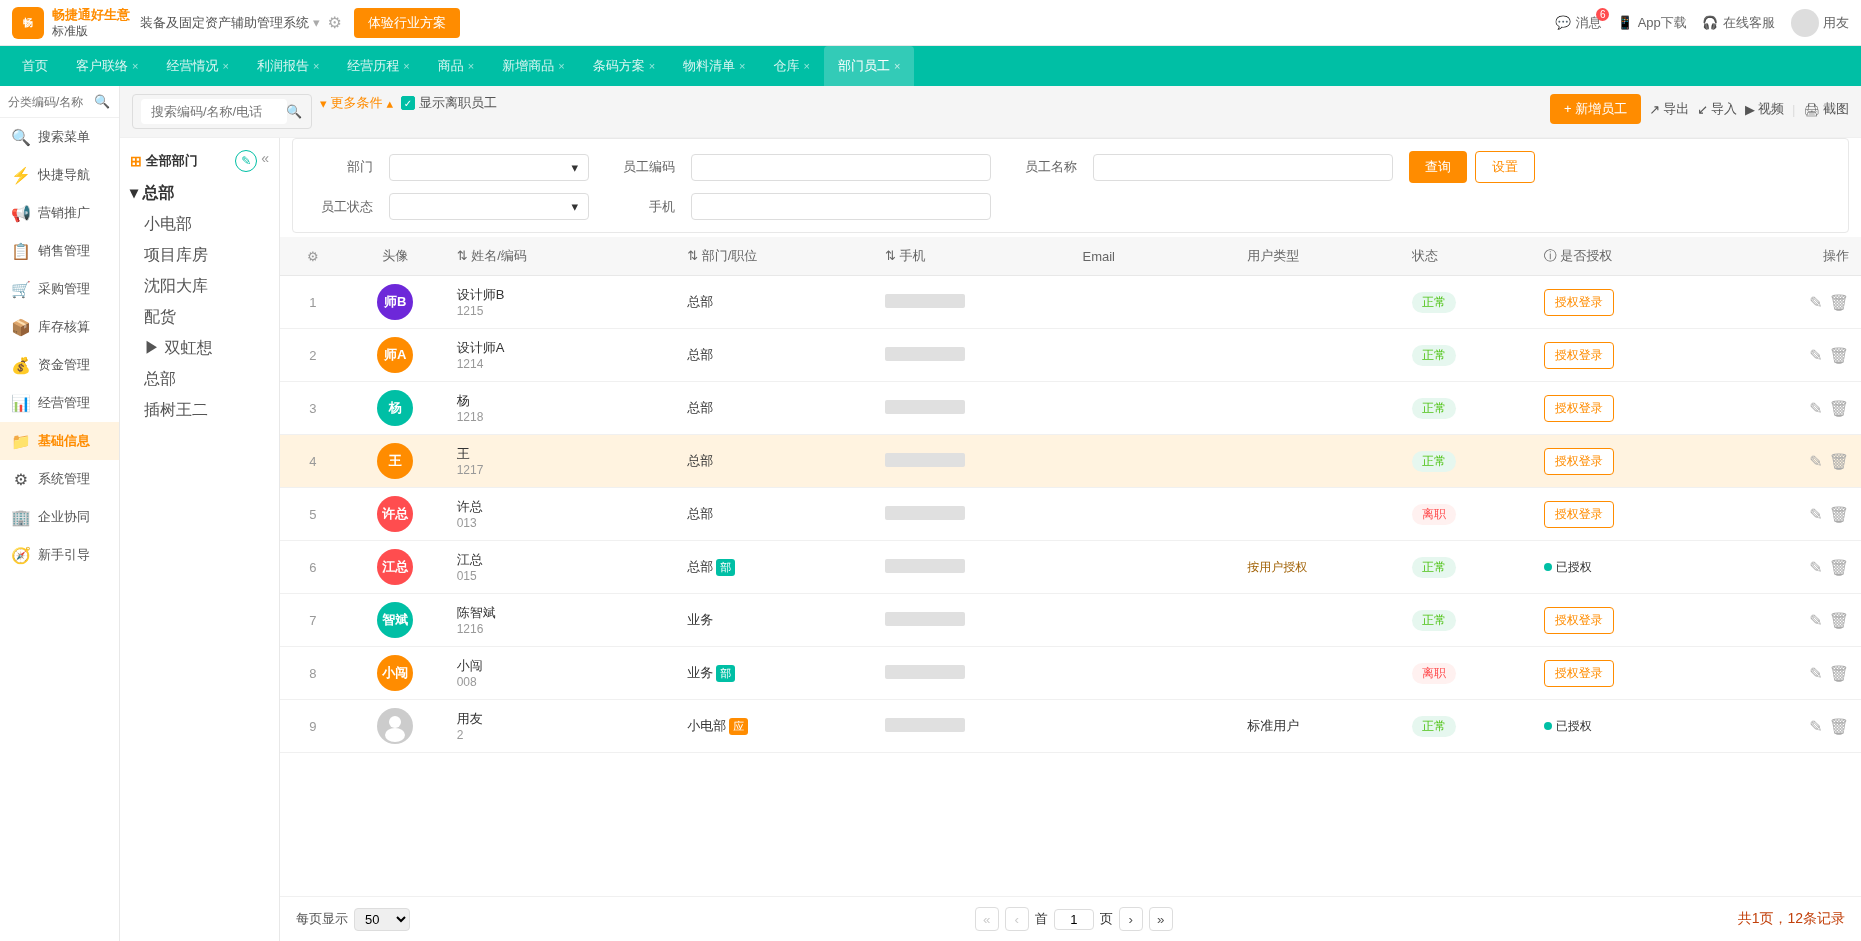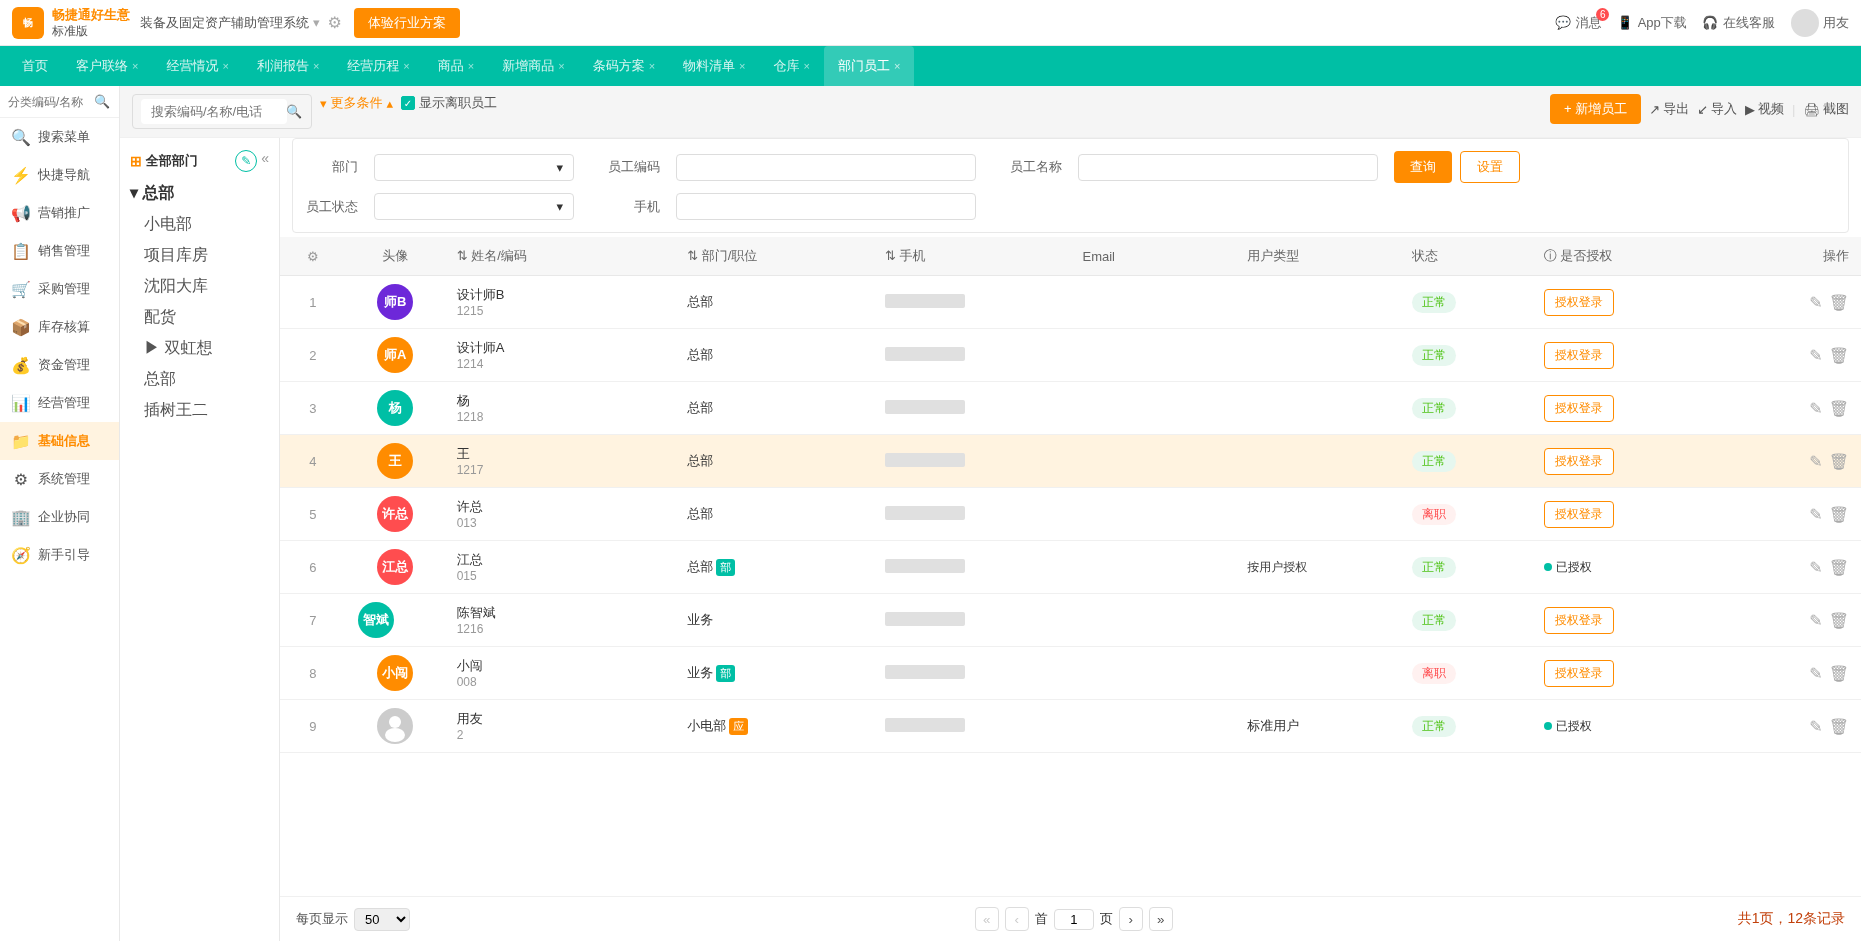--- a/index.html
+++ b/index.html
@@ -58,21 +58,21 @@
     .toolbar { padding: 8px 12px; display: flex; align-items: flex-start; gap: 8px; border-bottom: 1px solid #f0f0f0; }
     .search-input { border: 1px solid #ddd; border-radius: 4px; padding: 5px 10px; font-size: 13px; width: 200px; outline: none; }
     .filter-btn { display: flex; align-items: center; gap: 4px; color: #ff8c00; cursor: pointer; font-size: 13px; border: none; background: none; }
     .show-resigned { display: flex; align-items: center; gap: 4px; font-size: 13px; color: #555; cursor: pointer; }
     .checkbox-sq { width: 14px; height: 14px; border: 1px solid #00bfa5; background: #00bfa5; border-radius: 2px; display: flex; align-items: center; justify-content: center; color: #fff; font-size: 10px; }
     .toolbar-right { margin-left: auto; display: flex; align-items: center; gap: 8px; }
     .add-employee-btn { background: #ff8c00; color: #fff; border: none; border-radius: 4px; padding: 6px 14px; font-size: 13px; cursor: pointer; }
     .export-btn, .import-btn, .view-btn, .print-btn { color: #555; font-size: 13px; cursor: pointer; display: flex; align-items: center; gap: 3px; background: none; border: none; }
 
     
-    .filter-panel { background: #fff; border: 1px solid #e8e8e8; border-radius: 4px; margin: 0 12px 4px; padding: 12px 5px; }
+    .filter-panel { background: #fff; border: 1px solid #e8e8e8; border-radius: 4px; margin: 0 12px 4px; padding: 12px 20px; }
     .filter-row { display: flex; align-items: center; gap: 16px; margin-bottom: 10px; }
     .filter-row:last-child { margin-bottom: 0; }
     .filter-label { width: 60px; color: #666; font-size: 13px; text-align: right; }
     .filter-select { width: 200px; border: 1px solid #ddd; border-radius: 4px; padding: 5px 10px; font-size: 13px; display: flex; align-items: center; justify-content: space-between; cursor: pointer; }
     .filter-input { width: 300px; border: 1px solid #ddd; border-radius: 4px; padding: 5px 10px; font-size: 13px; }
     .filter-actions { display: flex; gap: 8px; }
     .query-btn { background: #ff8c00; color: #fff; border: none; border-radius: 4px; padding: 6px 16px; font-size: 13px; cursor: pointer; }
     .reset-btn { background: #fff; color: #ff8c00; border: 1px solid #ff8c00; border-radius: 4px; padding: 6px 16px; font-size: 13px; cursor: pointer; }
 
     
@@ -502,38 +502,38 @@
       <div class="name-code">
         <span class="name">江总</span>
         <span class="code">015</span>
       </div>
     </td>
     <td class="col-dept">总部<span class="dept-badge">部</span></td>
     <td class="col-phone">
       <span class="blurred"></span>
     </td>
     <td class="col-email"></td>
-    <td class="col-usertype"><span style="color:#404040;font-size:12px;font-family:Liberation Serif, serif;">按用户授权</span></td>
+    <td class="col-usertype"><span style="color:#a16207;font-size:12px;font-family:Liberation Serif, serif;">按用户授权</span></td>
     <td class="col-status">
       <span class="status-badge status-normal">正常</span>
     </td>
     <td class="col-auth">
                     <span class="auth-granted"><span class="auth-dot"></span>已授权</span>
                   </td>
     <td class="col-op">
       <div class="op-btns">
         <span class="op-btn" title="编辑">✎</span>
         <span class="op-btn" title="删除">🗑</span>
       </div>
     </td>
   </tr>
                 <tr>
     <td class="col-num">7</td>
     <td class="col-avatar">
-      <div style="display:flex;">
+      <div style="display:flex;justify-content:center;">
                       <div class="avatar-circle-sm" style="background:#00bfa5;">智斌</div>
                     </div>
     </td>
     <td class="col-name">
       <div class="name-code">
         <span class="name">陈智斌</span>
         <span class="code">1216</span>
       </div>
     </td>
     <td class="col-dept">业务</td>

